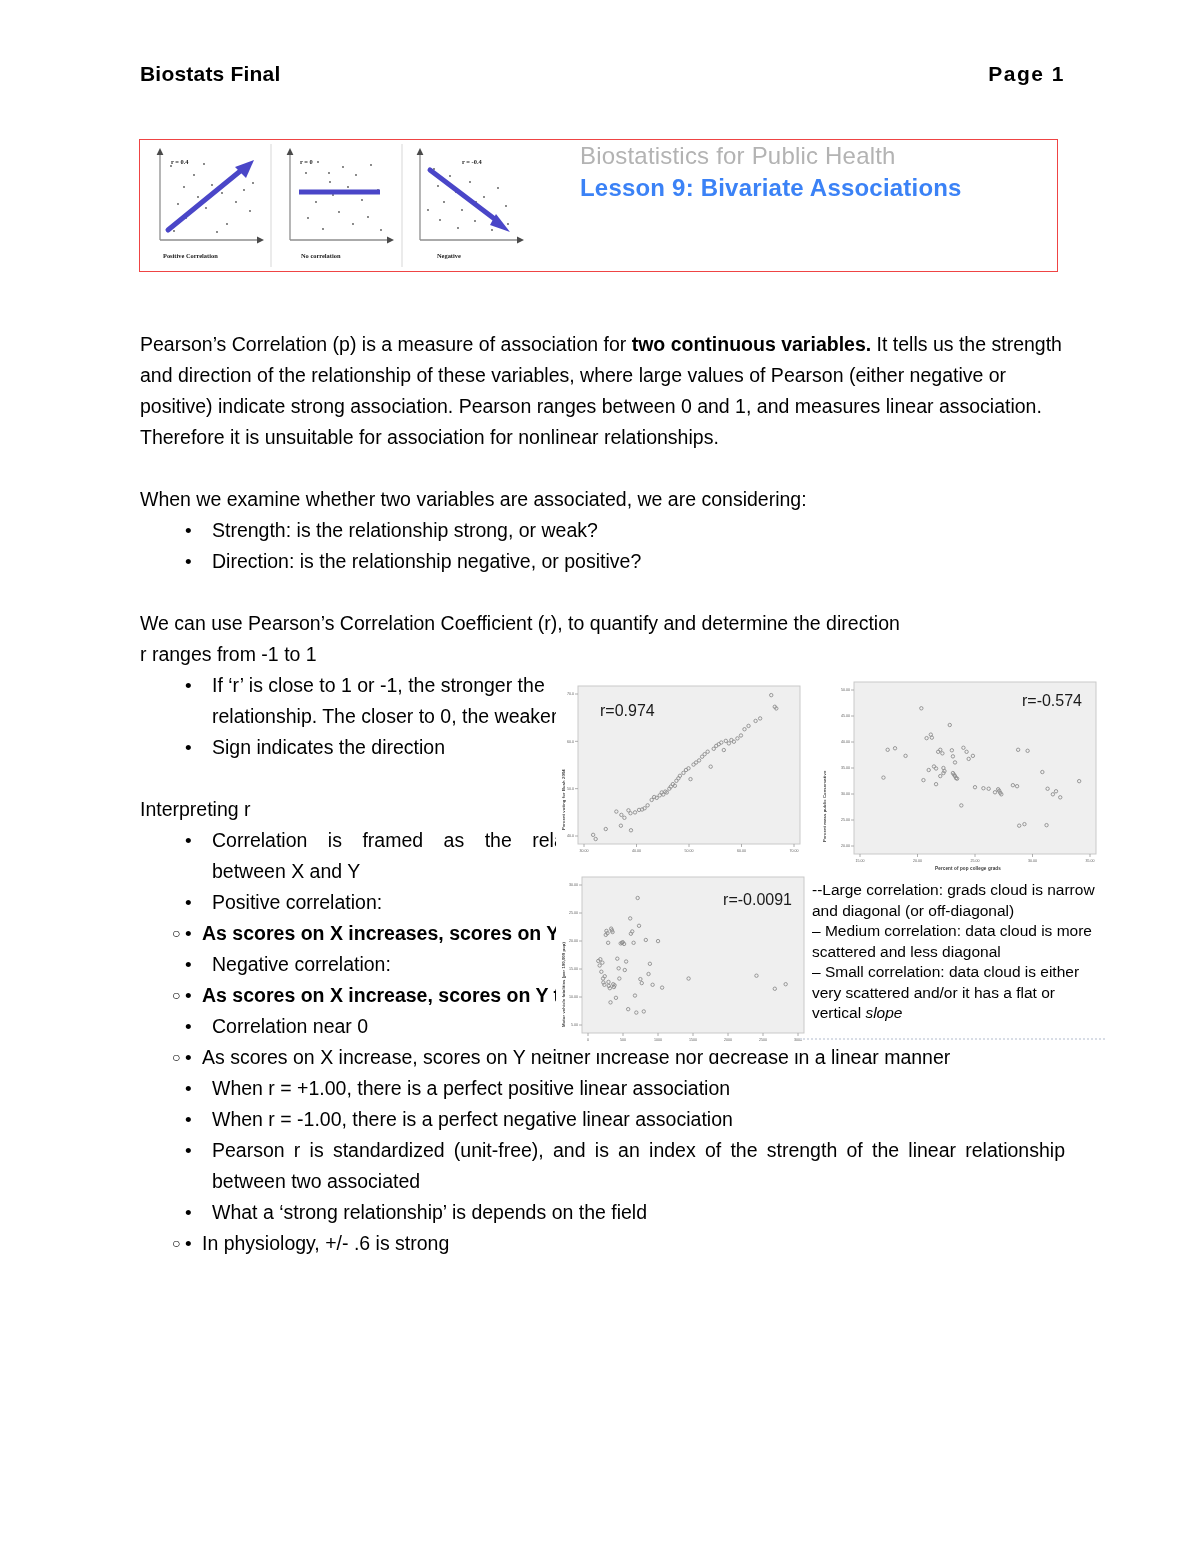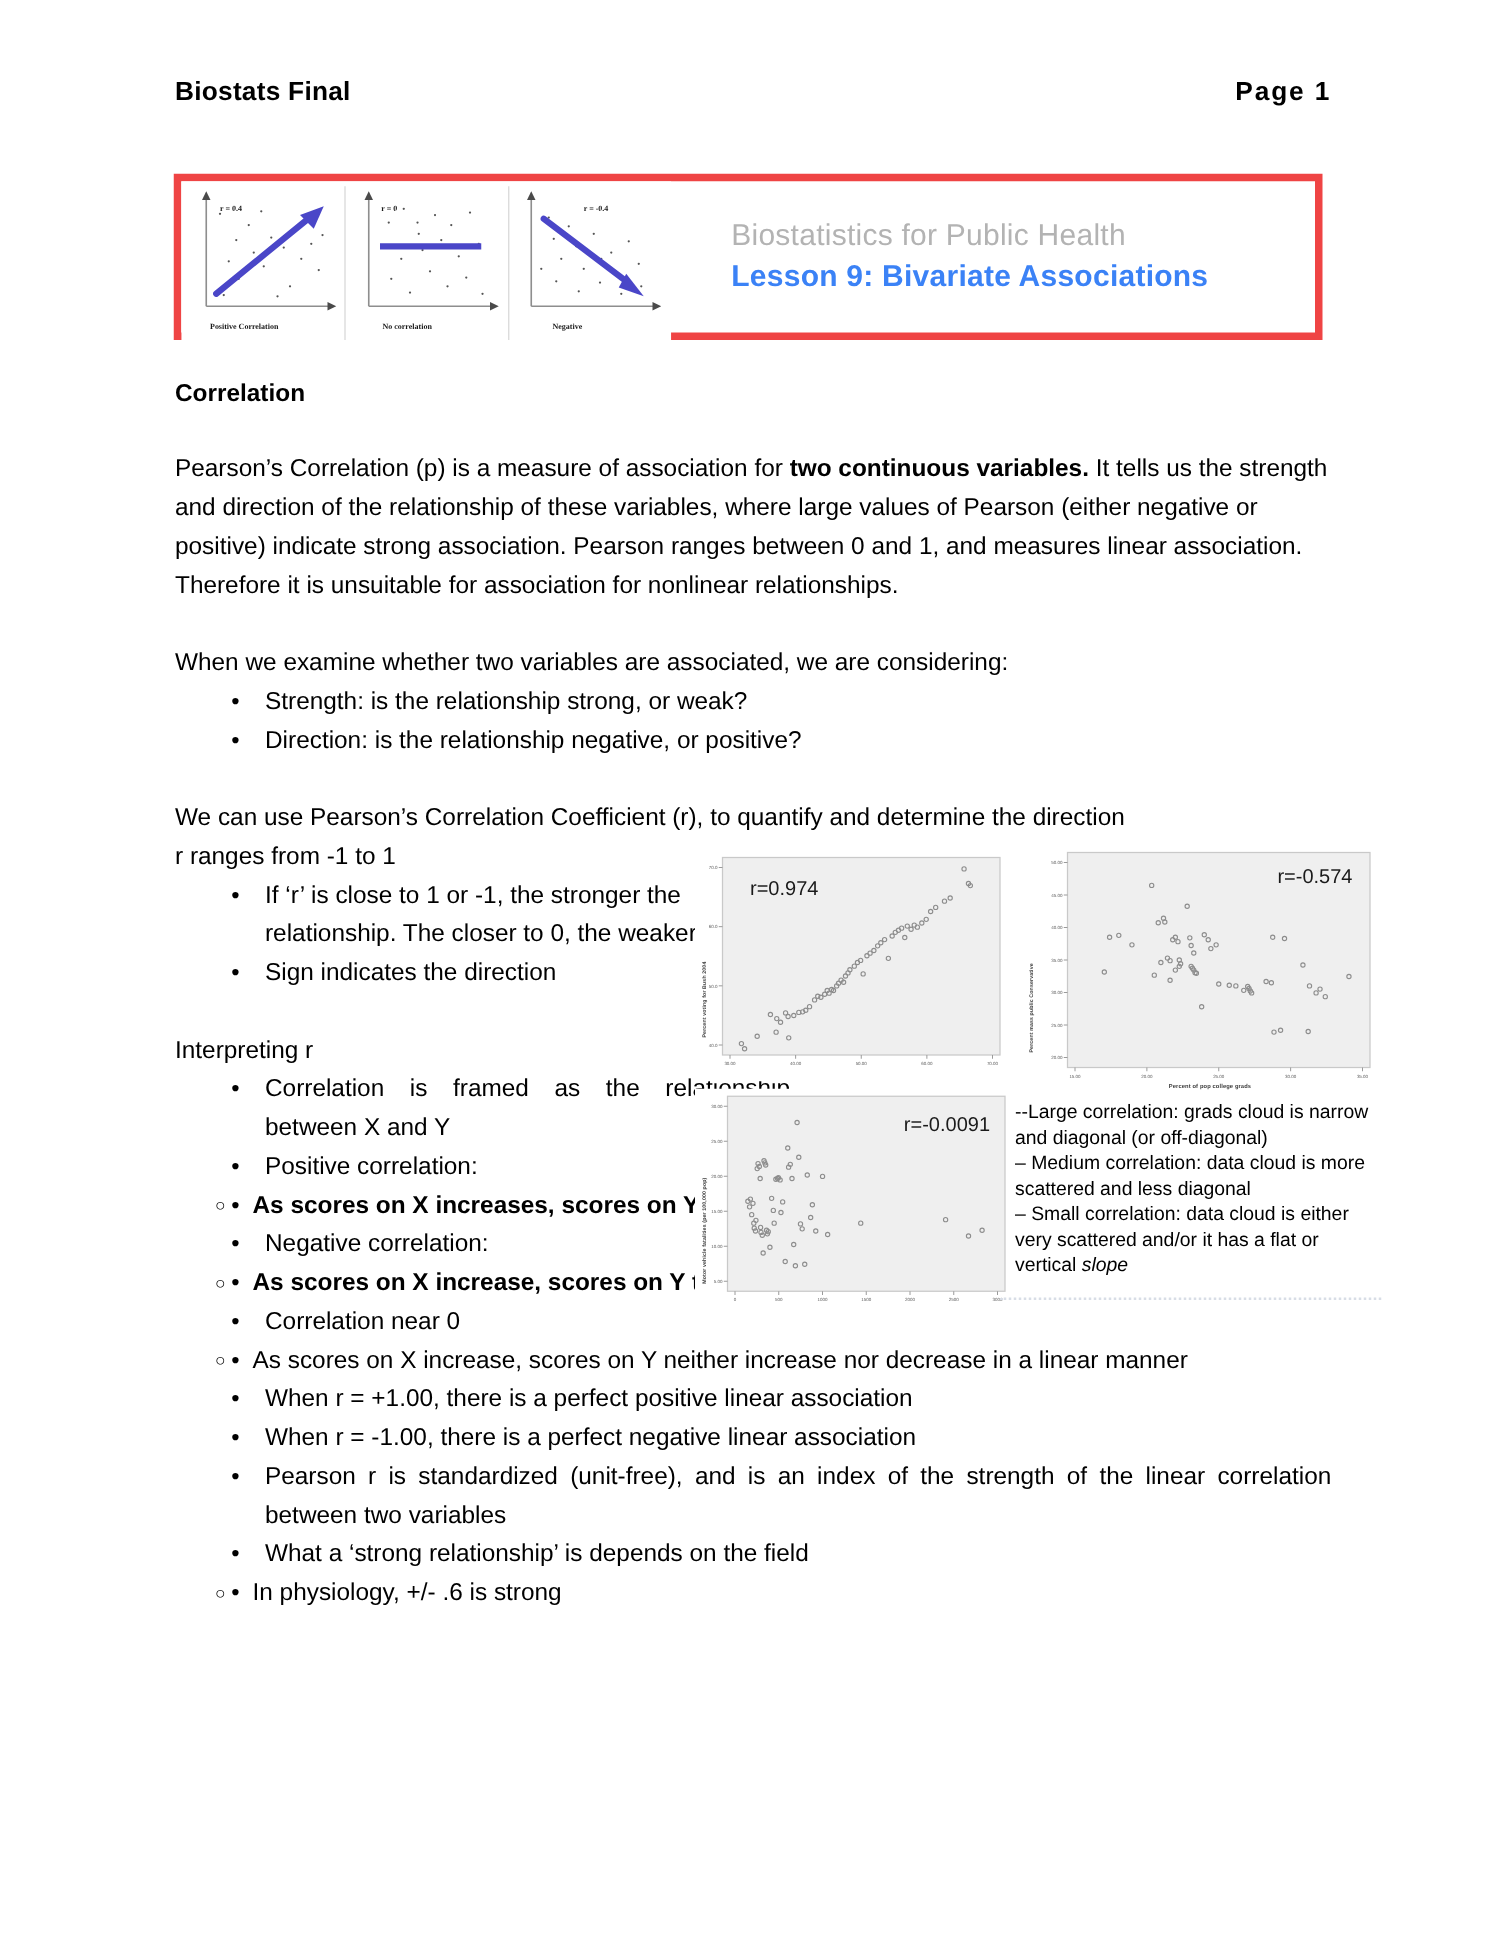--- a/index.html
+++ b/index.html
@@ -38,25 +38,25 @@
   }
   .doc-header .page-num { letter-spacing: 1.5px; }
 
   
   .banner {
     position: absolute;
     left: 139px;
     top: 139px;
     width: 919px;
     height: 133px;
-    border: 6px solid #ef4444;
+    border: 1px solid #ef4444;
     box-sizing: border-box;
     background: #ffffff;
     display: flex;
-    align-items: center;
+    align-items: flex-start;
   }
   .banner-figure {
     width: 392px;
     height: 100%;
     position: relative;
     flex: 0 0 auto;
   }
   .banner-figure svg { display: block; }
   .banner-text {
     flex: 1 1 auto;
@@ -304,21 +304,20 @@
         </g>
       </svg>
     </div>
     <div class="banner-text">
       <div class="banner-line1">Biostatistics for Public Health</div>
       <div class="banner-line2">Lesson 9: Bivariate Associations</div>
     </div>
   </div>
 
   <div class="body-text">
-    <div class="sec-title">Correlation</div>
     <div class="gap-sm"></div>
     <p class="para"><span>Pearson’s Correlation (p) is a measure of association for </span><strong>two continuous variables.</strong><span> It tells us the strength and direction of the relationship of these variables, where large values of Pearson (either negative or positive) indicate strong association. Pearson ranges between 0 and 1, and measures linear association. Therefore it is unsuitable for association for nonlinear relationships.</span></p>
     <div class="gap-md"></div>
     <p class="para">When we examine whether two variables are associated, we are considering:</p>
     <ul class="b1">
       <li>Strength: is the relationship strong, or weak?</li>
       <li>Direction: is the relationship negative, or positive?</li>
     </ul>
     <div class="gap-md"></div>
     <p class="para">We can use Pearson’s Correlation Coefficient (r), to quantify and determine the direction</p>
@@ -344,21 +343,21 @@
         </ul>
       </li>
       <li>Correlation near 0</li>
       <li style="list-style:none;padding:0">
         <ul class="b2">
           <li>As scores on X increase, scores on Y neither increase nor decrease in a linear manner</li>
         </ul>
       </li>
       <li>When r = +1.00, there is a perfect positive linear association</li>
       <li>When r = -1.00, there is a perfect negative linear association</li>
-      <li class="justify">Pearson r is standardized (unit-free), and is an index of the strength of the linear correlation between two variables</li>
+      <li class="justify">Pearson r is standardized (unit-free), and is an index of the strength of the linear relationship between two associated</li>
       <li>What a ‘strong relationship’ is depends on the field</li>
       <li style="list-style:none;padding:0">
         <ul class="b2">
           <li>In physiology, +/- .6 is strong</li>
         </ul>
       </li>
     </ul>
   </div>
 
   <div class="figures">

